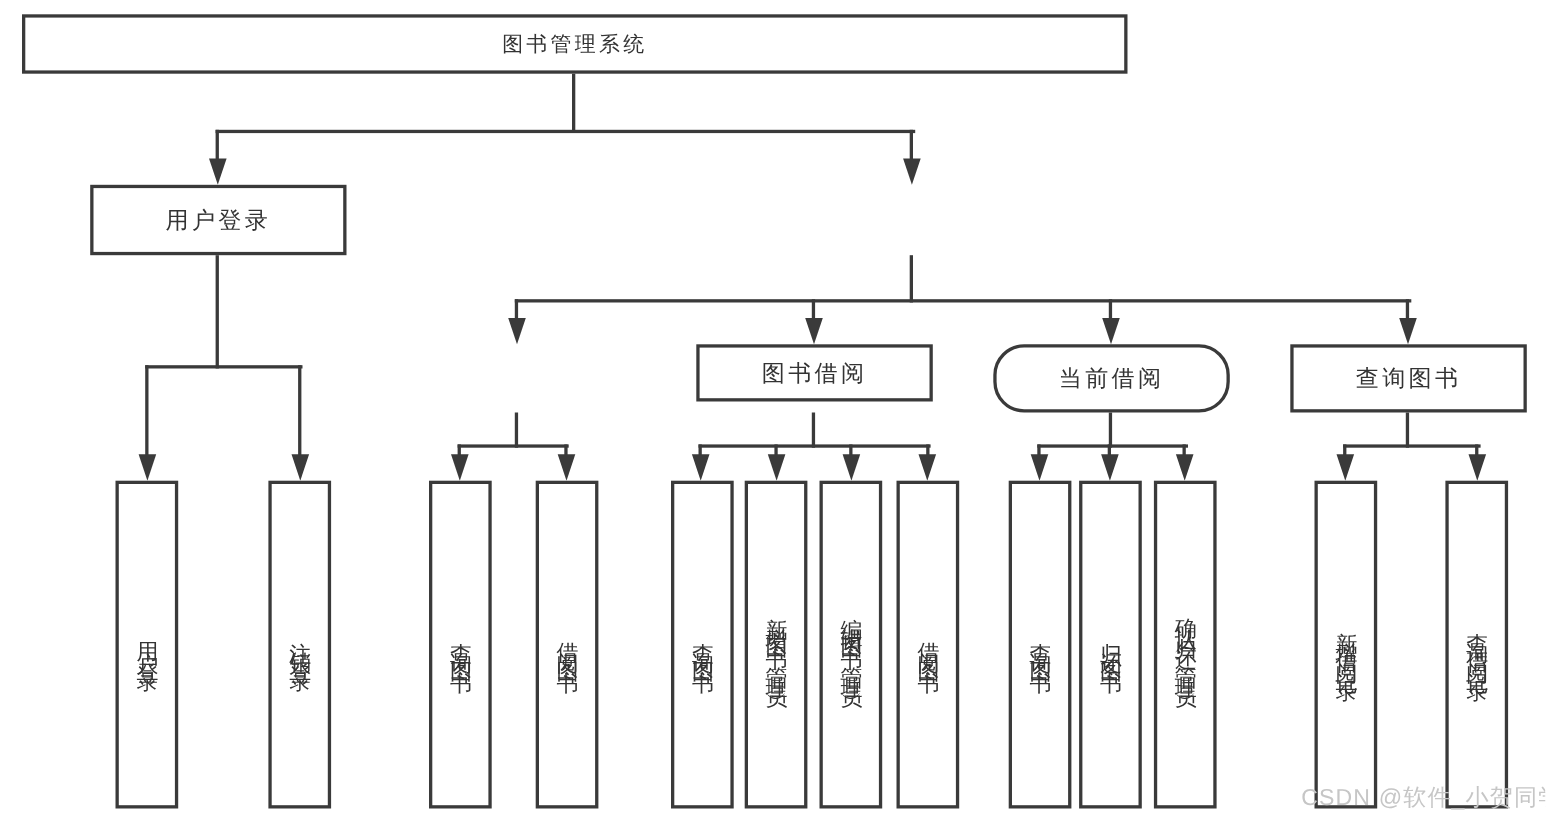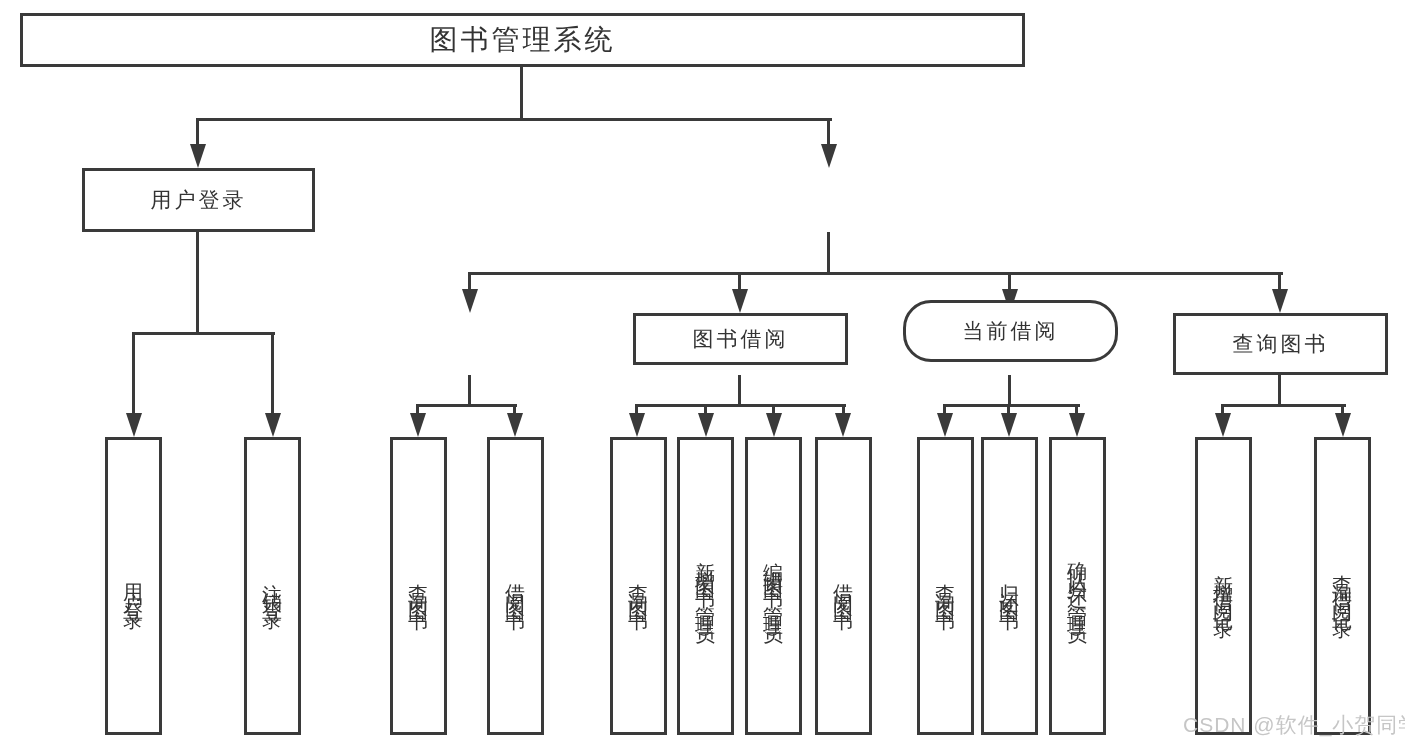--- a/index.html
+++ b/index.html
@@ -5,21 +5,21 @@
   html,body{margin:0;padding:0;background:#ffffff;}
   #canvas{
     position:relative;width:1405px;height:747px;background:#ffffff;overflow:hidden;
     font-family:"Liberation Sans",sans-serif;color:#333333;
   }
   .box{
     position:absolute;box-sizing:border-box;border:3px solid #3a3a3a;background:#ffffff;
     display:flex;align-items:center;justify-content:center;
   }
   .hbox span{font-size:21px;letter-spacing:3px;color:#333333;white-space:nowrap;}
-  .root span{font-size:28px;letter-spacing:3px;}
+  .root span{font-size:19px;letter-spacing:3px;}
   .leaf span{
     writing-mode:vertical-rl;text-orientation:mixed;
     font-size:20px;letter-spacing:9px;color:#333333;line-height:1;
   }
   .vline,.hline{position:absolute;background:#3a3a3a;}
   .vline{width:3px;}
   .hline{height:3px;}
   .arrow{
     position:absolute;width:0;height:0;
     border-left:8px solid transparent;border-right:8px solid transparent;
@@ -64,21 +64,21 @@
   <div class="vline" style="left:738px;top:272px;height:19px;"></div>
   <div class="arrow" style="left:732px;top:289px;"></div>
   <div class="vline" style="left:1008px;top:272px;height:19px;"></div>
   <div class="arrow" style="left:1002px;top:289px;"></div>
   <div class="vline" style="left:1278px;top:272px;height:19px;"></div>
   <div class="arrow" style="left:1272px;top:289px;"></div>
 
   <div class="box hbox" style="left:633px;top:313px;width:215px;height:52px;">
     <span>图书借阅</span>
   </div>
-  <div class="box hbox" style="left:903px;top:300px;width:215px;height:62px;border-radius:28px;">
+  <div class="box hbox" style="left:903px;top:313px;width:215px;height:62px;border-radius:28px;">
     <span>当前借阅</span>
   </div>
   <div class="box hbox" style="left:1173px;top:313px;width:215px;height:62px;">
     <span>查询图书</span>
   </div>
 
   <div class="vline" style="left:468px;top:375px;height:32px;"></div>
   <div class="hline" style="left:416px;top:404px;width:101px;"></div>
   <div class="vline" style="left:416px;top:404px;height:12px;"></div>
   <div class="arrow" style="left:410px;top:413px;"></div>

